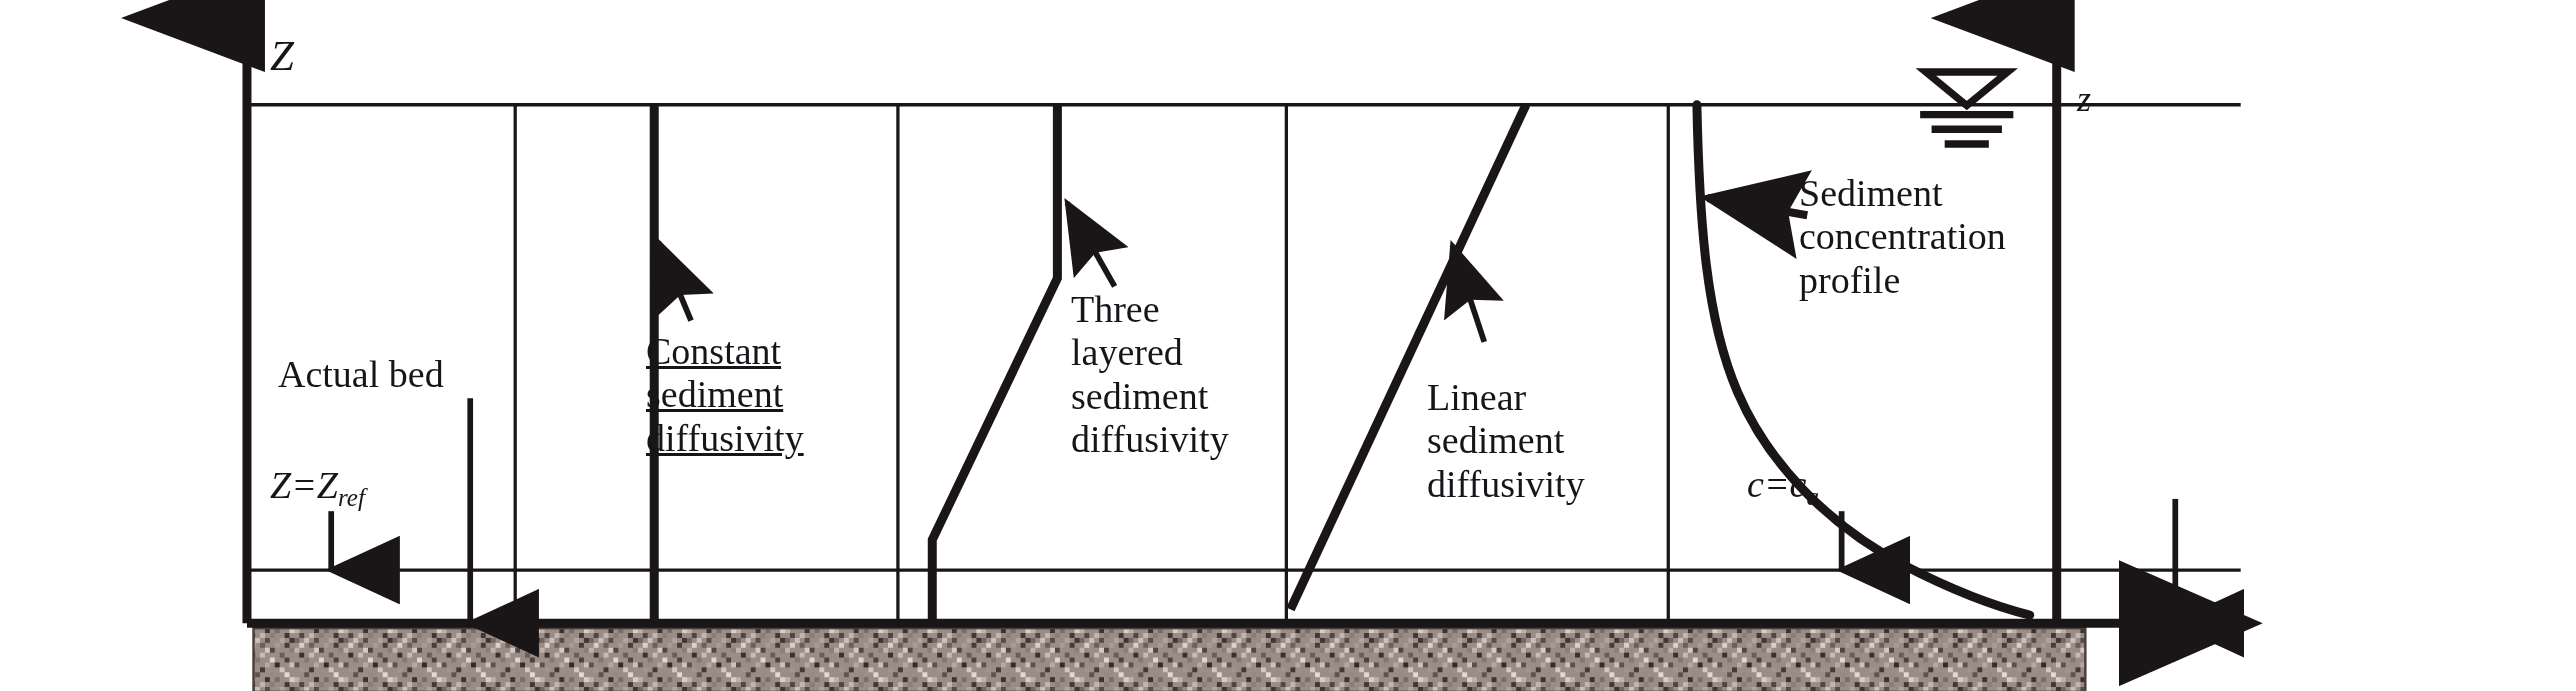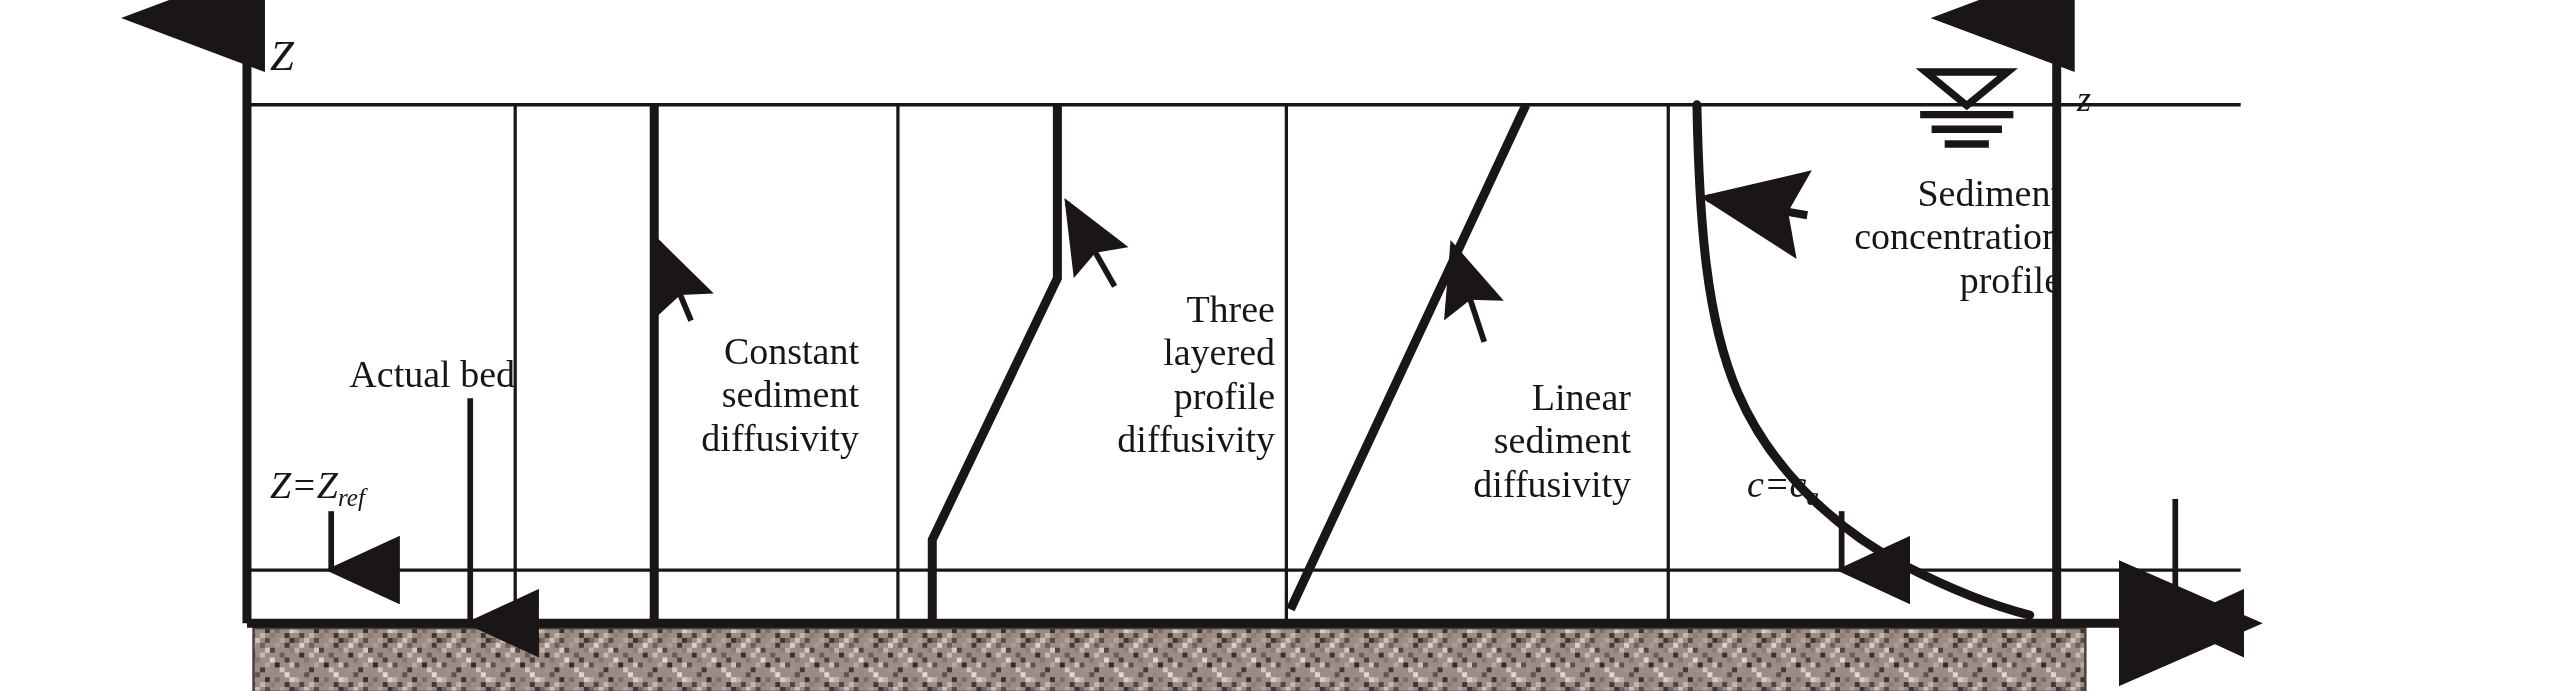--- a/index.html
+++ b/index.html
@@ -11,33 +11,33 @@
     overflow:hidden;
   }
   #stage{position:relative;width:2576px;height:692px;background:#ffffff;}
   #stage svg{position:absolute;left:0;top:0;width:2576px;height:692px;}
 
   .lbl{
     position:absolute;
     font-family:"Liberation Serif","DejaVu Serif",serif;
     color:#17151a;
     line-height:1.14;
-    text-align:right;
+    text-align:left;
     white-space:pre-line;
     font-size:38px;
   }
   .sub{font-size:0.66em;font-style:italic;vertical-align:-0.32em;letter-spacing:0;}
 
   #lbl-axis-Z{left:270px;top:31px;font-size:43px;font-style:italic;text-align:left;}
   #lbl-axis-z{left:2077px;top:79px;font-size:36px;font-style:italic;text-align:left;}
 
   #lbl-actual-bed{left:278px;top:353px;width:237px;}
   #lbl-zref{left:270px;top:464px;width:188px;text-align:left;font-style:italic;}
 
-  #lbl-constant{left:646px;top:330px;width:213px;}
+  #lbl-constant{left:646px;top:330px;width:213px;text-decoration:underline;}
   #lbl-three{left:1071px;top:288px;width:204px;}
   #lbl-linear{left:1427px;top:353px;width:204px;margin-top:23px;}
   #lbl-sedconc{left:1799px;top:172px;width:262px;}
   #lbl-ca{left:1726px;top:463px;width:114px;text-align:center;font-style:italic;}
   #lbl-bottom{left:2077px;top:350px;width:294px;}
 </style>
 </head>
 <body>
 
 <div id="stage">
@@ -153,21 +153,21 @@
   <div class="lbl" id="lbl-actual-bed">Actual bed</div>
 
   <div class="lbl" id="lbl-zref"><span>Z=Z</span><span class="sub">ref</span></div>
 
   <div class="lbl" id="lbl-constant">Constant
 sediment
 diffusivity</div>
 
   <div class="lbl" id="lbl-three">Three
 layered
-profile
+sediment
 diffusivity</div>
 
   <div class="lbl" id="lbl-linear">Linear
 sediment
 diffusivity</div>
 
   <div class="lbl" id="lbl-sedconc">Sediment
 concentration
 profile</div>
 

